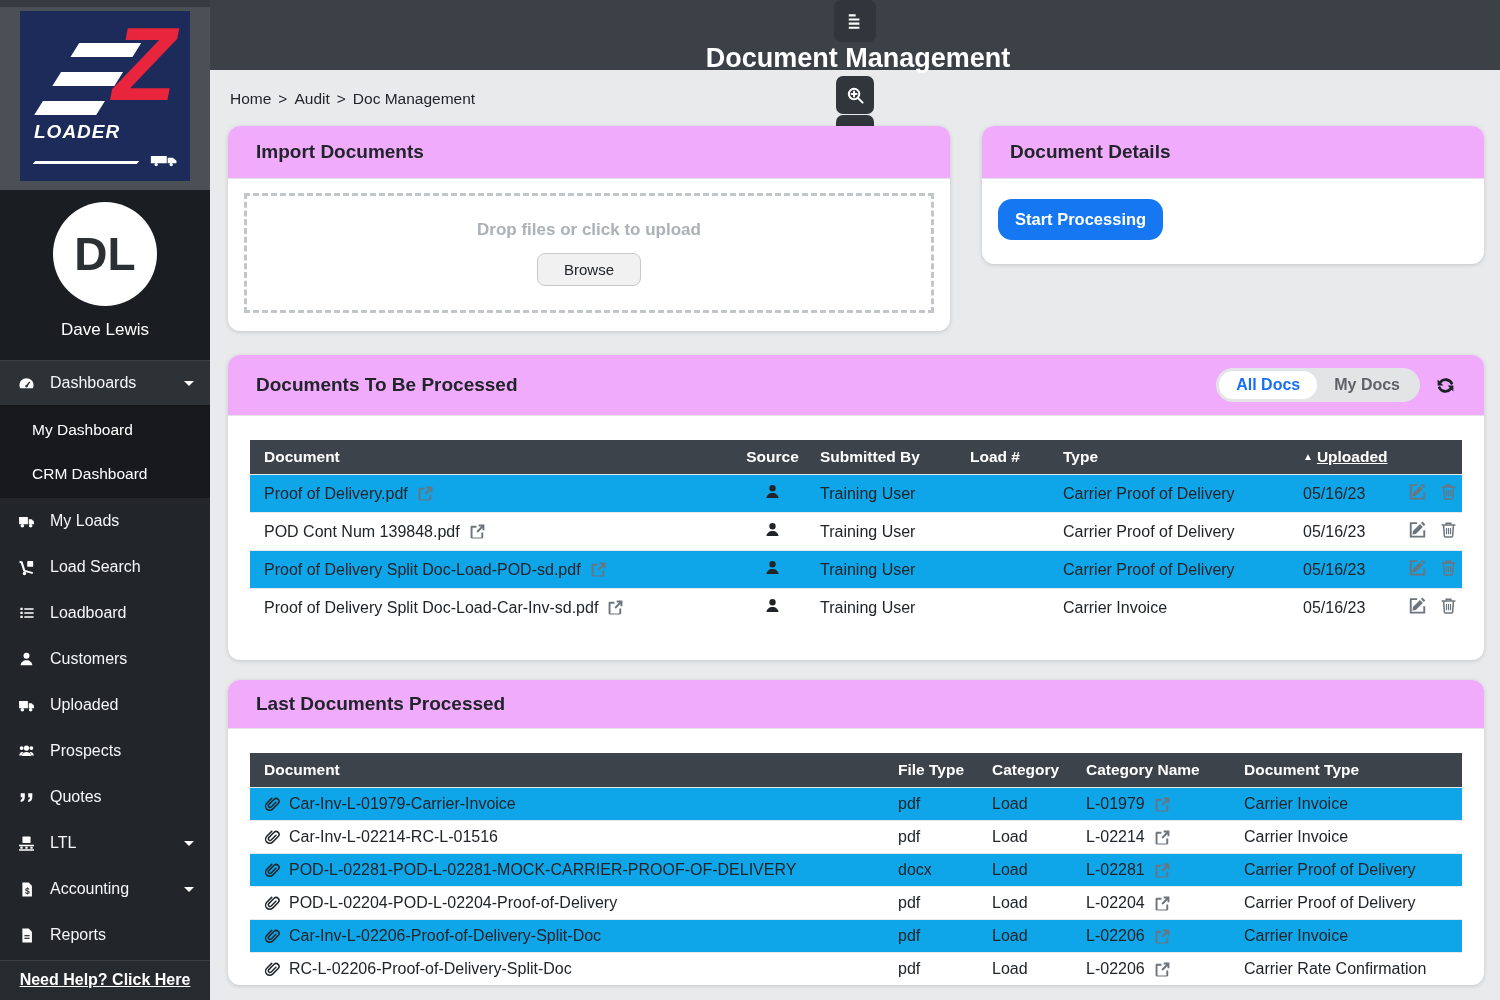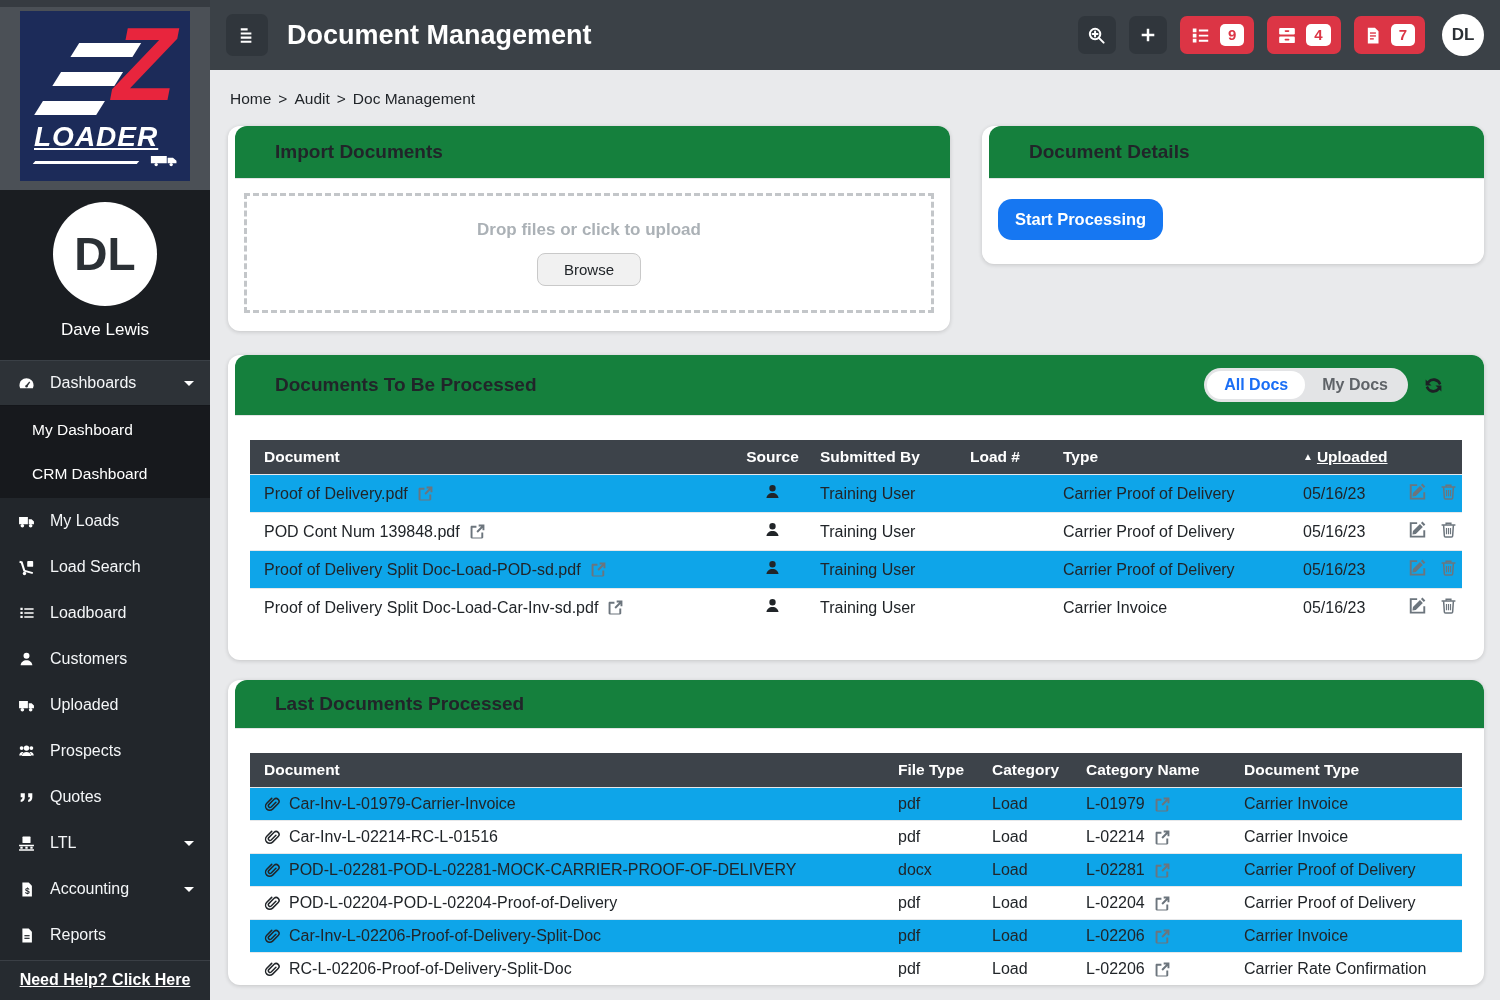--- a/index.html
+++ b/index.html
@@ -9,58 +9,58 @@
     font-family:"Liberation Sans", sans-serif; background:#e9eaec; color:#212529;
   }
 
   
   .sidebar { position:absolute; left:0; top:0; width:210px; height:1000px; background:#22262b; z-index:5; }
   .logo-area { height:190px; background:#4b5056; border-top:7px solid #363b41; position:relative; }
   .logo-box { position:absolute; left:20px; top:4px; width:170px; height:170px; background:#1c2b59; overflow:hidden; }
   .e-stripes { position:absolute; left:32px; top:32px; width:62px; transform:skewX(-32deg); }
   .e-stripes .stripe { height:14px; background:#fff; margin-bottom:15px; }
   .logo-z { position:absolute; right:14px; top:-4px; font-size:104px; line-height:1.1; font-weight:700; font-style:italic; color:#e8253d; }
-  .logo-word { position:absolute; left:14px; bottom:28px; color:#fff; font-weight:700; font-style:italic; font-size:28px; letter-spacing:1px;text-decoration:underline; }
+  .logo-word { position:absolute; left:14px; bottom:38px; color:#fff; font-weight:700; font-style:italic; font-size:19px; letter-spacing:1px; }
   .logo-underline { position:absolute; left:14px; bottom:17px; width:104px; height:3px; background:#fff; transform:skewX(-40deg); }
   .logo-truck { position:absolute; right:10px; bottom:14px; color:#fff; }
 
   .user-area { background:#1a1d21; text-align:center; padding:12px 0 20px; }
   .user-avatar { width:104px; height:104px; border-radius:50%; background:#fff; margin:0 auto;
     display:flex; align-items:center; justify-content:center; font-size:46px; font-weight:700; color:#2b3035; }
   .user-name { color:#fff; font-size:17px; margin-top:14px; }
 
   .nav-item { height:46px; display:flex; align-items:center; padding:0 16px; color:#f4f6f8; font-size:16px; gap:13px; cursor:pointer; }
   .nav-item .nicon { width:21px; height:19px; flex:none; display:flex; align-items:center; justify-content:center; color:#fff; }
   .nav-item.active { background:#2d3237; border-top:1px solid #3a4046; border-bottom:1px solid #14161a; }
   .caret-down { margin-left:auto; width:0; height:0; border-left:5px solid transparent; border-right:5px solid transparent; border-top:5px solid #fff; }
   .submenu { background:#17191d; padding:2px 0; }
   .sub-item { height:44px; display:flex; align-items:center; padding-left:32px; color:#fff; font-size:15.5px; cursor:pointer; }
   .help-bar { position:absolute; bottom:0; left:0; width:100%; height:40px; background:#262b30; border-top:1px solid #3a3f45;
     display:flex; align-items:flex-start; justify-content:center; padding-top:10px; }
   .help-bar span { color:#fff; font-weight:700; font-size:16px; text-decoration:underline; }
 
   
   .main { position:absolute; left:210px; top:0; right:0; }
-  .topbar { height:70px; background:#3b4147; display:flex; align-items:center; padding:0 16px 0 16px; gap:13px; }
+  .topbar { height:70px; background:#3b4147; display:flex; align-items:center; padding:0 16px 0 16px; gap:1px;flex-direction:column; }
   .menu-btn { width:42px; height:42px; background:#30363c; border-radius:7px; display:flex; align-items:center; justify-content:center; color:#fff; cursor:pointer; flex:none; }
   .topbar-title { color:#fff; font-size:27px; font-weight:700; margin-left:6px; white-space:nowrap; }
   .top-spacer { flex:1; }
   .icon-btn { width:38px; height:38px; background:#30363c; border-radius:7px; display:flex; align-items:center; justify-content:center; color:#fff; cursor:pointer; flex:none; }
   .red-btn { height:38px; background:#dc3545; border-radius:7px; display:flex; align-items:center; gap:9px; padding:0 10px; color:#fff; cursor:pointer; flex:none; }
   .count-badge { background:#fff; color:#dc3545; font-weight:700; font-size:15px; border-radius:5px; padding:2px 8px; line-height:1.25; }
   .top-avatar { width:42px; height:42px; border-radius:50%; background:#fff; color:#2b3035; font-weight:700; font-size:17px;
     display:flex; align-items:center; justify-content:center; cursor:pointer; flex:none; margin-left:4px; }
 
   .content { padding:12px 16px 0 18px; }
   .breadcrumb { font-size:15.5px; color:#212529; margin:8px 0 18px 2px; }
   .breadcrumb .sep { margin:0 7px; }
 
   .card { background:#fff; border-radius:12px; box-shadow:0 1px 4px rgba(0,0,0,.16); }
-  .card-header { background:#15803d; border-bottom:1px solid #e4e4e6; border-radius:12px 12px 0 0;
-    padding:15px 40px; font-size:19px; font-weight:700; color:#212529;margin-left:7px; }
+  .card-header { background:#f0abfc; border-bottom:1px solid #e4e4e6; border-radius:12px 12px 0 0;
+    padding:15px 28px; font-size:19px; font-weight:700; color:#212529; }
   .cards-row { display:flex; gap:32px; align-items:flex-start; margin-bottom:24px; }
 
   .import-card { width:722px; }
   .import-body { padding:14px 16px 18px; }
   .dropzone { border:3px dashed #c3c6c9; height:120px; display:flex; flex-direction:column; align-items:center; justify-content:center; gap:13px; cursor:pointer; }
   .dropzone-text { color:#abb1b6; font-weight:700; font-size:17px; }
   .browse-btn { background:#f1f1f1; border:1px solid #c9c9c9; border-radius:8px; padding:7px 26px; font-size:15px; color:#212529; font-family:inherit; cursor:pointer; }
 
   .details-card { width:502px; }
   .details-body { padding:20px 16px 24px; }

